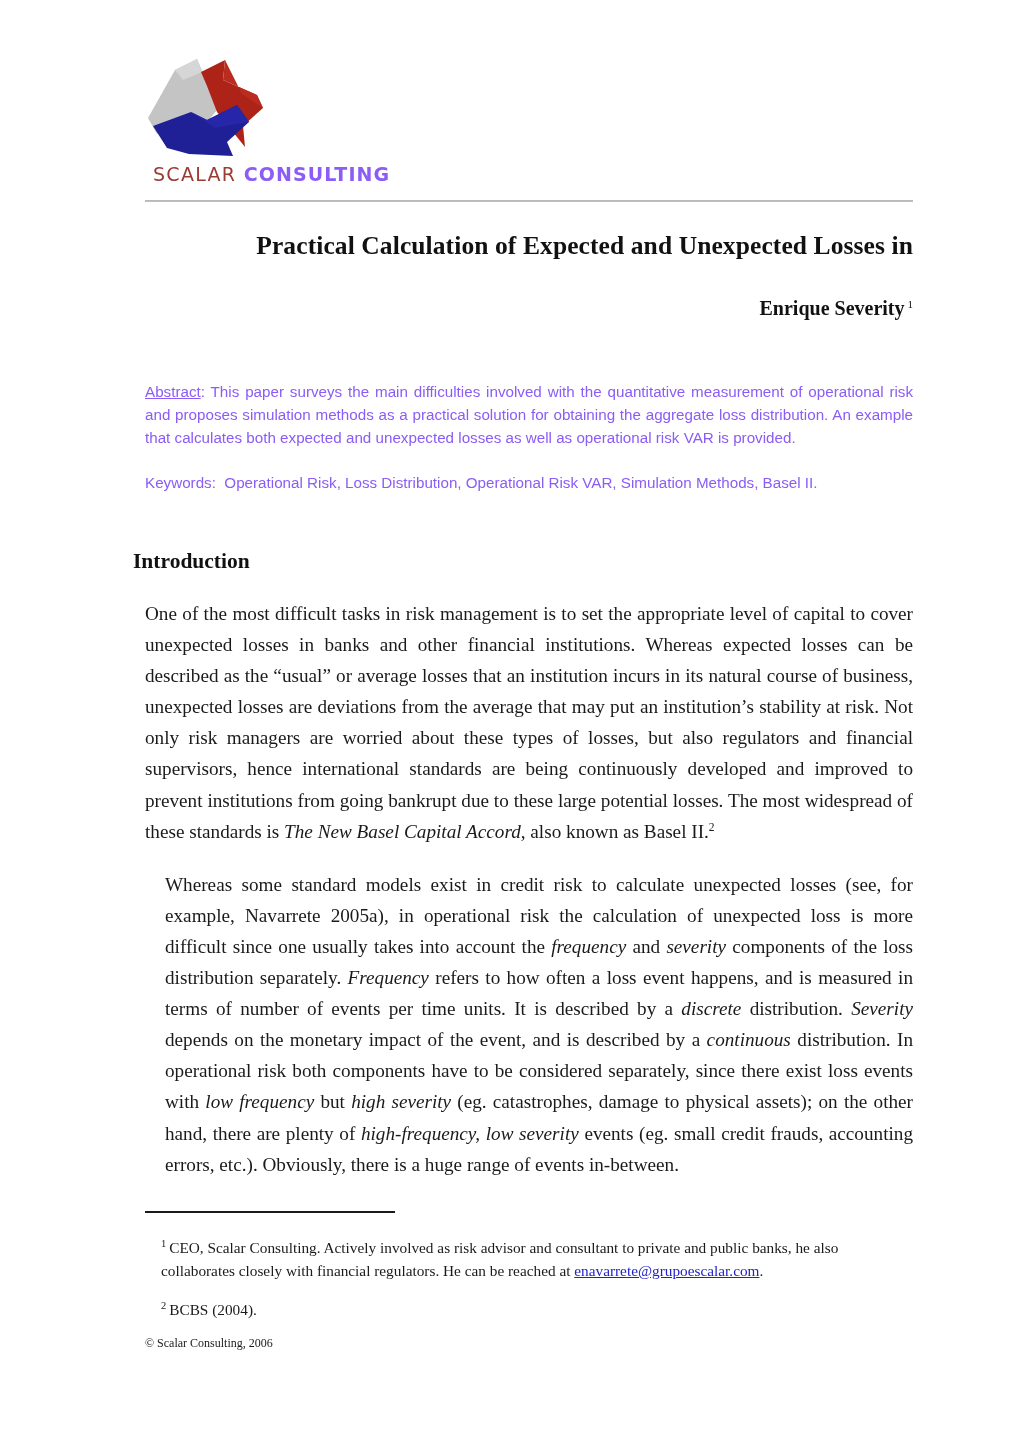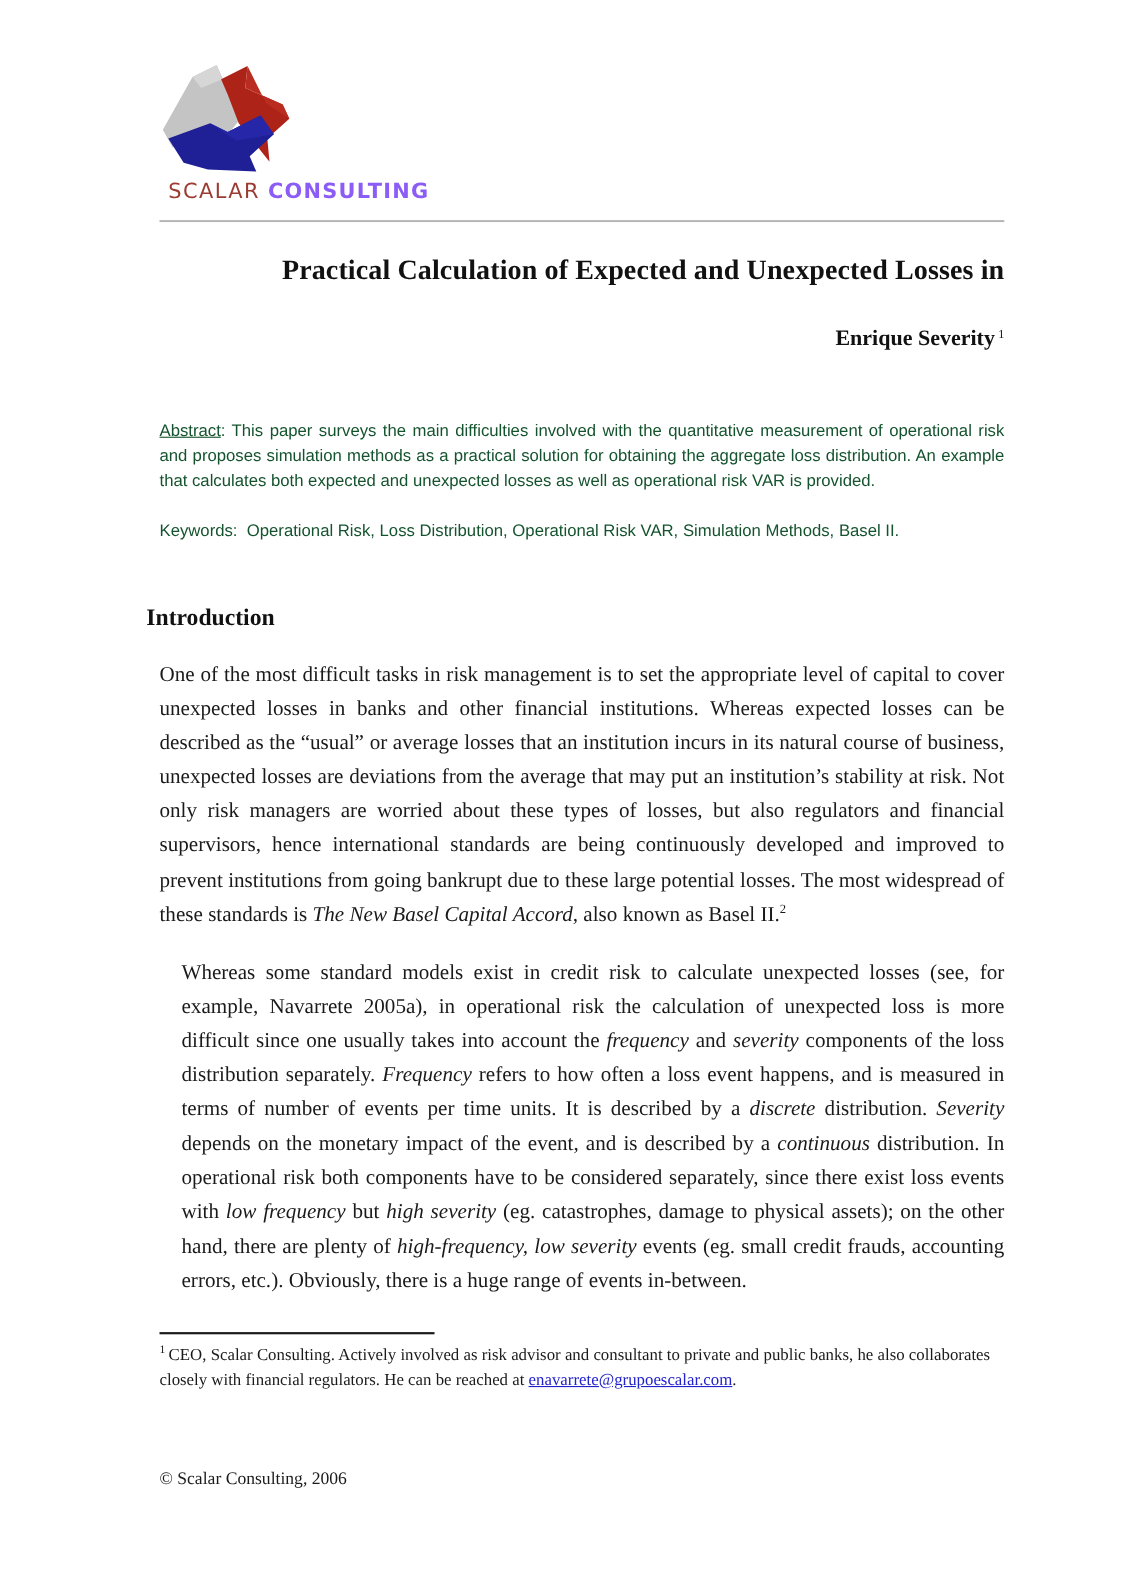--- a/index.html
+++ b/index.html
@@ -107,21 +107,21 @@
   
   .abstract-block {
     position: absolute;
     left: 145px;
     top: 380px;
     width: 768px;
     font-family: "Liberation Sans", "DejaVu Sans", sans-serif;
     font-size: 15.2px;
     line-height: 1.52;
     text-align: justify;
-    color: #14532d;
+    color: #8b5cf6;
   }
   .abstract-block p { margin: 0; }
   .abstract-block .kw { padding-top: 22px; text-align: left; }
   .abstract-label {
     text-decoration: underline;
   }
 
   
   .section-heading {
     position: absolute;
@@ -167,39 +167,39 @@
     position: absolute;
     left: 145px;
     top: 1220px;
     width: 768px;
     font-family: "Liberation Serif", "DejaVu Serif", serif;
     font-size: 15.3px;
     line-height: 1.48;
     text-align: left;
     color: #1a1a1a;
   }
-  .footnotes p { margin: 0; }
+  .footnotes p { margin: 16px; }
   .footnotes .marker {
     font-size: 10.5px;
     vertical-align: super;
     padding-right: 3px;
   }
   .footnotes a,
   .footnotes .email-link {
     color: #2222cc;
     text-decoration: underline;
   }
 
   
   .footer {
     position: absolute;
     left: 145px;
     top: 1336px;
     font-family: "Liberation Serif", "DejaVu Serif", serif;
-    font-size: 16px;
+    font-size: 12px;
     color: #1a1a1a;
   }
 </style>
 </head>
 <body>
 
 <div class="page">
 
   <div class="header">
     <div class="logo-wrap">
@@ -239,17 +239,18 @@
 
   <div class="body-block">
     <p><span>One of the most difficult tasks in risk management is to set the appropriate level of capital to cover unexpected losses in banks and other financial institutions. Whereas expected losses can be described as the “usual” or average losses that an institution incurs in its natural course of business, unexpected losses are deviations from the average that may put an institution’s stability at risk. Not only risk managers are worried about these types of losses, but also regulators and financial supervisors, hence international standards are being continuously developed and improved to prevent institutions from going bankrupt due to these large potential losses. The most widespread of these standards is </span><em>The New Basel Capital Accord</em><span>, also known as Basel II.</span><span class="fn-ref">2</span></p>
 
     <p><span>Whereas some standard models exist in credit risk to calculate unexpected losses (see, for example, Navarrete 2005a), in operational risk the calculation of unexpected loss is more difficult since one usually takes into account the </span><em>frequency</em><span> and </span><em>severity</em><span> components of the loss distribution separately. </span><em>Frequency</em><span> refers to how often a loss event happens, and is measured in terms of number of events per time units. It is described by a </span><em>discrete</em><span> distribution. </span><em>Severity</em><span> depends on the monetary impact of the event, and is described by a </span><em>continuous</em><span> distribution. In operational risk both components have to be considered separately, since there exist loss events with </span><em>low frequency</em><span> but </span><em>high severity</em><span> (eg. catastrophes, damage to physical assets); on the other hand, there are plenty of </span><em>high-frequency, low severity</em><span> events (eg. small credit frauds, accounting errors, etc.). Obviously, there is a huge range of events in-between.</span></p>
   </div>
 
   <div class="footnote-rule"></div>
   <div class="footnotes">
     <p><span class="marker">1</span><span>CEO, Scalar Consulting. Actively involved as risk advisor and consultant to private and public banks, he also collaborates closely with financial regulators.  He can be reached at </span><span class="email-link">enavarrete@grupoescalar.com</span><span>.</span></p>
+    <p><span class="marker">2</span><span>BCBS (2004).</span></p>
   </div>
 
   <div class="footer">© Scalar Consulting, 2006</div>
 
 </div>
 
 </body></html>

